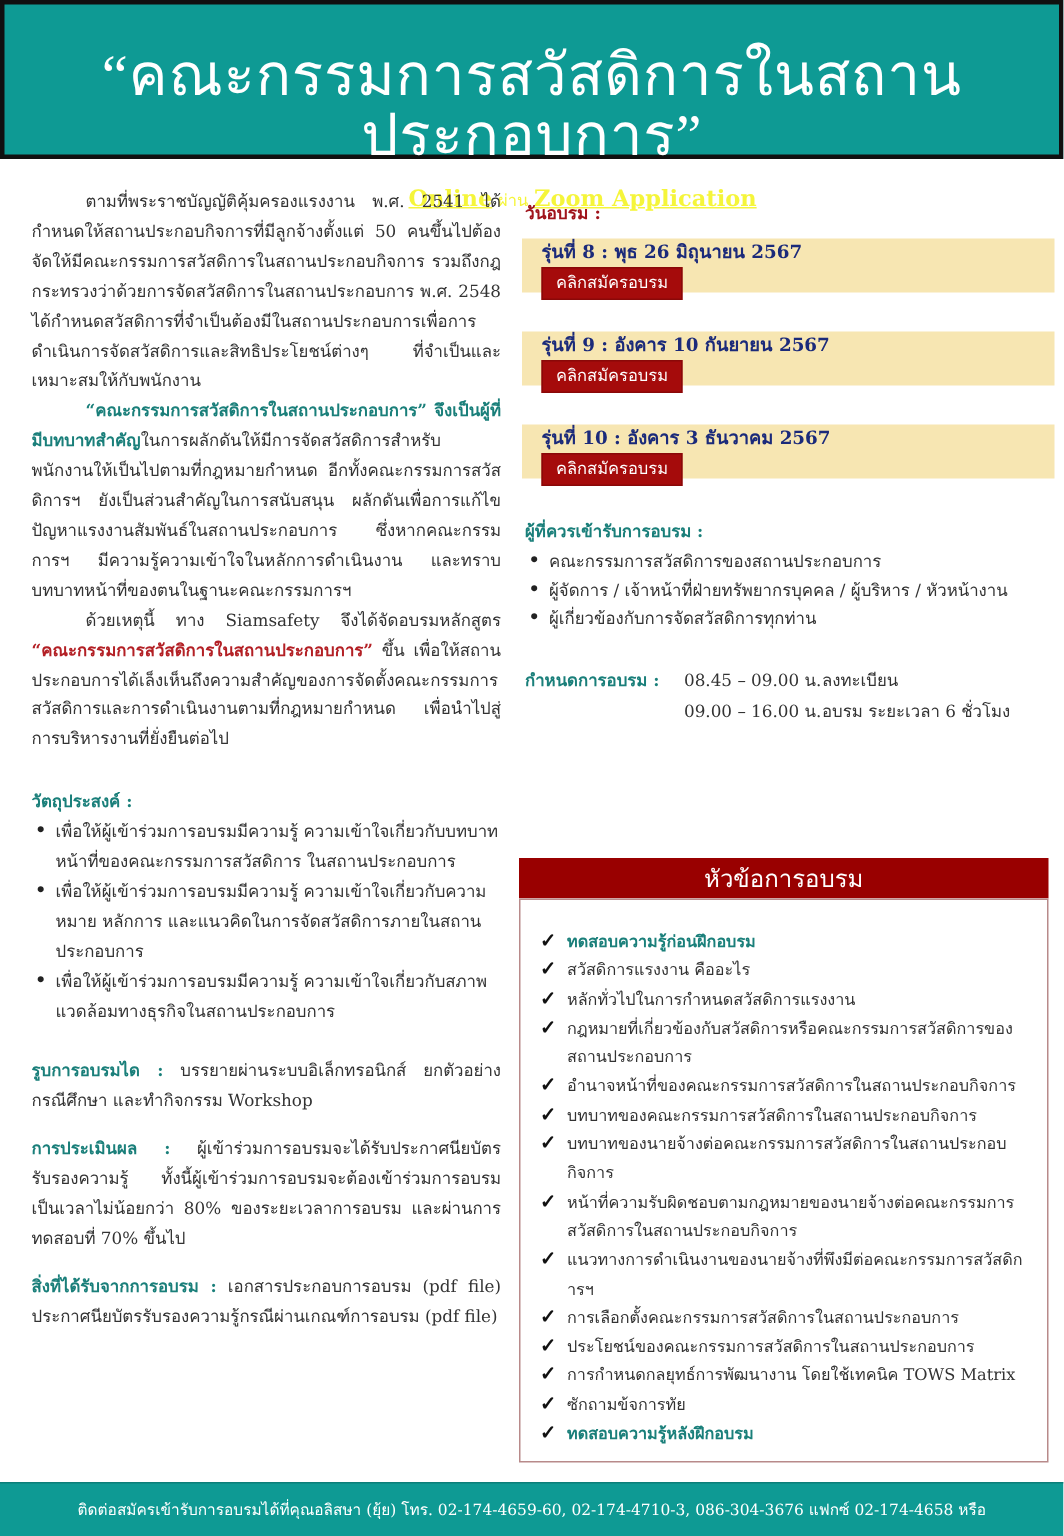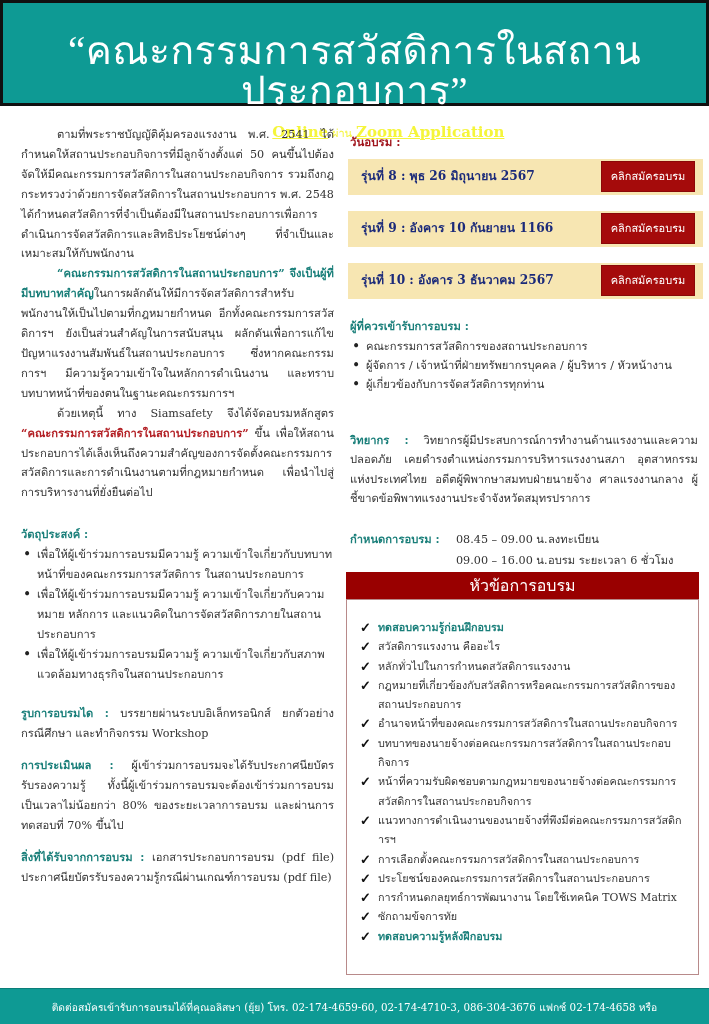--- a/index.html
+++ b/index.html
@@ -38,23 +38,23 @@
     .bullets li::before {
       content: "\2022"; position: absolute; left: 2px; top: 0; color: #222; font-size: 14px;
     }
 
     .right {
       position: absolute; left: 350px; top: 133px; width: 348px;
       font-size: 11.2px; line-height: 19.5px; color: #333;
     }
     .date-label { color: #a0141c; font-weight: bold; font-size: 11.5px; margin-bottom: 6px; }
     .session {
-      position: relative; height: 36px; background: #f7e6b2; margin-bottom: 16px;
-      display: flex; align-items: center; justify-content: space-between; padding: 0 8px 0 13px;
-      margin-left: -2px; width: 355px;
+      position: relative; height: 36px; background: #f7e6b2; margin-bottom: 26px;
+      display: flex; justify-content: space-between; padding: 0 8px 0 13px;
+      margin-left: -2px; width: 355px; flex-direction: column;
     }
     .session .name { color: #1b2a7a; font-weight: bold; font-size: 12.2px; }
     .session .btn {
       background: #a50b0b; color: #fff; font-size: 11px; width: 94px; height: 31px;
       display: flex; align-items: center; justify-content: center; border: 1px solid #8a0808;
       cursor: pointer;
     }
 
     .audience { margin-top: 18px; }
     .audience .section-label { margin-bottom: 1px; }
@@ -141,40 +141,37 @@
 </div>
 
 <div class="right">
   <div class="date-label">วันอบรม :</div>
 
   <div class="session">
     <span class="name">รุ่นที่ 8 : พุธ 26 มิถุนายน 2567</span>
     <span class="btn">คลิกสมัครอบรม</span>
   </div>
   <div class="session">
-    <span class="name">รุ่นที่ 9 : อังคาร 10 กันยายน 1166</span>
+    <span class="name">รุ่นที่ 9 : อังคาร 10 กันยายน 2567</span>
     <span class="btn">คลิกสมัครอบรม</span>
   </div>
   <div class="session">
     <span class="name">รุ่นที่ 10 : อังคาร 3 ธันวาคม 2567</span>
     <span class="btn">คลิกสมัครอบรม</span>
   </div>
 
   <div class="audience">
     <div class="section-label">ผู้ที่ควรเข้ารับการอบรม :</div>
     <ul class="bullets">
       <li>คณะกรรมการสวัสดิการของสถานประกอบการ</li>
       <li>ผู้จัดการ / เจ้าหน้าที่ฝ่ายทรัพยากรบุคคล /  ผู้บริหาร / หัวหน้างาน</li>
       <li>ผู้เกี่ยวข้องกับการจัดสวัสดิการทุกท่าน</li>
     </ul>
   </div>
 
-  <p class="trainer">
-    <span class="section-label">วิทยากร :</span><span> วิทยากรผู้มีประสบการณ์การทำงานด้านแรงงานและความปลอดภัย เคยดำรงตำแหน่งกรรมการบริหารแรงงานสภา อุตสาหกรรมแห่งประเทศไทย อดีตผู้พิพากษาสมทบฝ่ายนายจ้าง ศาลแรงงานกลาง ผู้ชี้ขาดข้อพิพาทแรงงานประจำจังหวัดสมุทรปราการ</span>
-  </p>
 
   <div class="schedule">
     <div class="row">
       <span class="lbl section-label">กำหนดการอบรม :</span>
       <span class="t">08.45 – 09.00 น.</span>
       <span>ลงทะเบียน</span>
     </div>
     <div class="row">
       <span class="lbl"></span>
       <span class="t">09.00 – 16.00 น.</span>
@@ -184,20 +181,21 @@
 </div>
 
 <div class="topics-header">หัวข้อการอบรม</div>
 <div class="topics-box">
   <ul class="checks">
     <li class="hl">ทดสอบความรู้ก่อนฝึกอบรม</li>
     <li>สวัสดิการแรงงาน คืออะไร</li>
     <li>หลักทั่วไปในการกำหนดสวัสดิการแรงงาน</li>
     <li>กฎหมายที่เกี่ยวข้องกับสวัสดิการหรือคณะกรรมการสวัสดิการของสถานประกอบการ</li>
     <li>อำนาจหน้าที่ของคณะกรรมการสวัสดิการในสถานประกอบกิจการ</li>
+    <li>บทบาทของคณะกรรมการสวัสดิการในสถานประกอบกิจการ</li>
     <li>บทบาทของนายจ้างต่อคณะกรรมการสวัสดิการในสถานประกอบกิจการ</li>
     <li>หน้าที่ความรับผิดชอบตามกฎหมายของนายจ้างต่อคณะกรรมการสวัสดิการในสถานประกอบกิจการ</li>
     <li>แนวทางการดำเนินงานของนายจ้างที่พึงมีต่อคณะกรรมการสวัสดิการฯ</li>
     <li>การเลือกตั้งคณะกรรมการสวัสดิการในสถานประกอบการ</li>
     <li>ประโยชน์ของคณะกรรมการสวัสดิการในสถานประกอบการ</li>
     <li>การกำหนดกลยุทธ์การพัฒนางาน โดยใช้เทคนิค TOWS Matrix</li>
     <li>ซักถามข้จการทัย</li>
     <li class="hl">ทดสอบความรู้หลังฝึกอบรม</li>
   </ul>
 </div>

